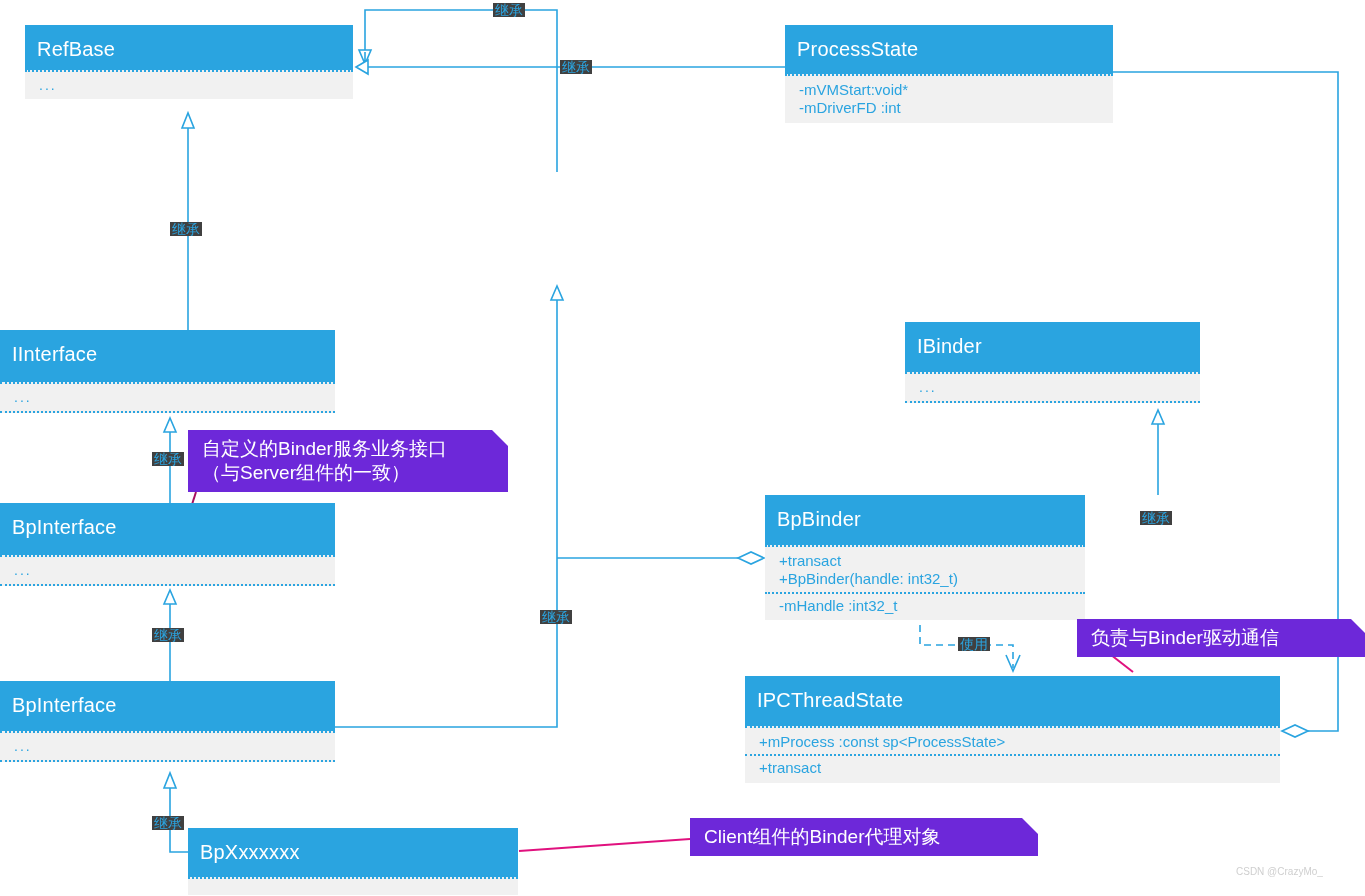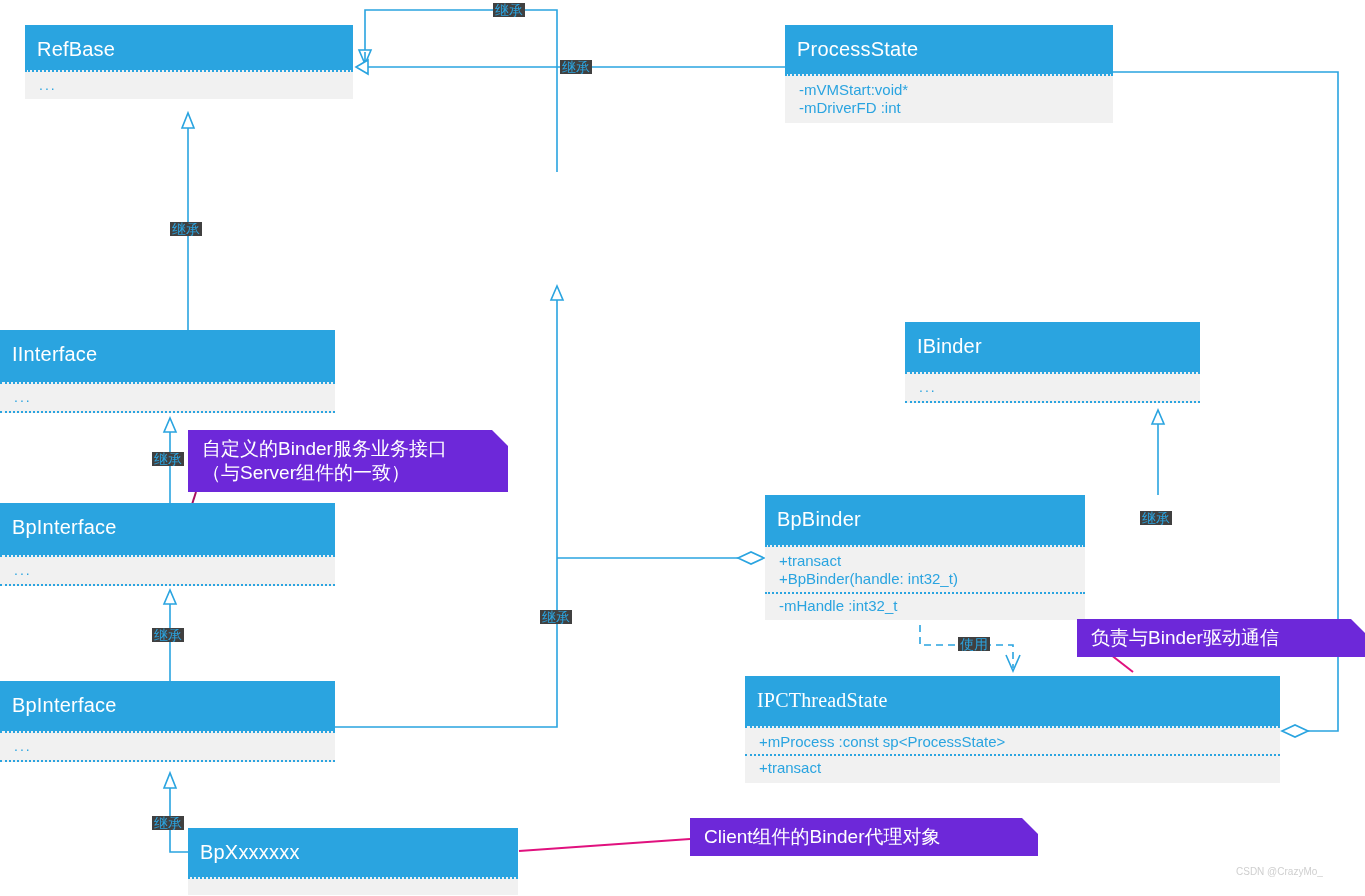--- a/index.html
+++ b/index.html
@@ -178,21 +178,21 @@
   </div>
 
   <div class="cls" style="left:0px;top:681px;width:335px;">
     <div class="hdr" style="height:50px;">BpInterface</div>
     <div class="body" style="border-bottom:2px dotted #2AA4E0;">
       <div class="m dots">...</div>
     </div>
   </div>
 
   <div class="cls" style="left:745px;top:676px;width:535px;">
-    <div class="hdr" style="height:50px;font-family:Liberation Serif, serif;">IPCThreadState</div>
+    <div class="hdr" style="height:50px;">IPCThreadState</div>
     <div class="body">
       <div class="m">+mProcess :const sp&lt;ProcessState&gt;</div>
       <div class="sep"></div>
       <div class="m">+transact</div>
     </div>
   </div>
 
   <div class="cls" style="left:188px;top:828px;width:330px;">
     <div class="hdr" style="height:49px;">BpXxxxxxx</div>
     <div class="body" style="height:18px;padding-top:2px;">

